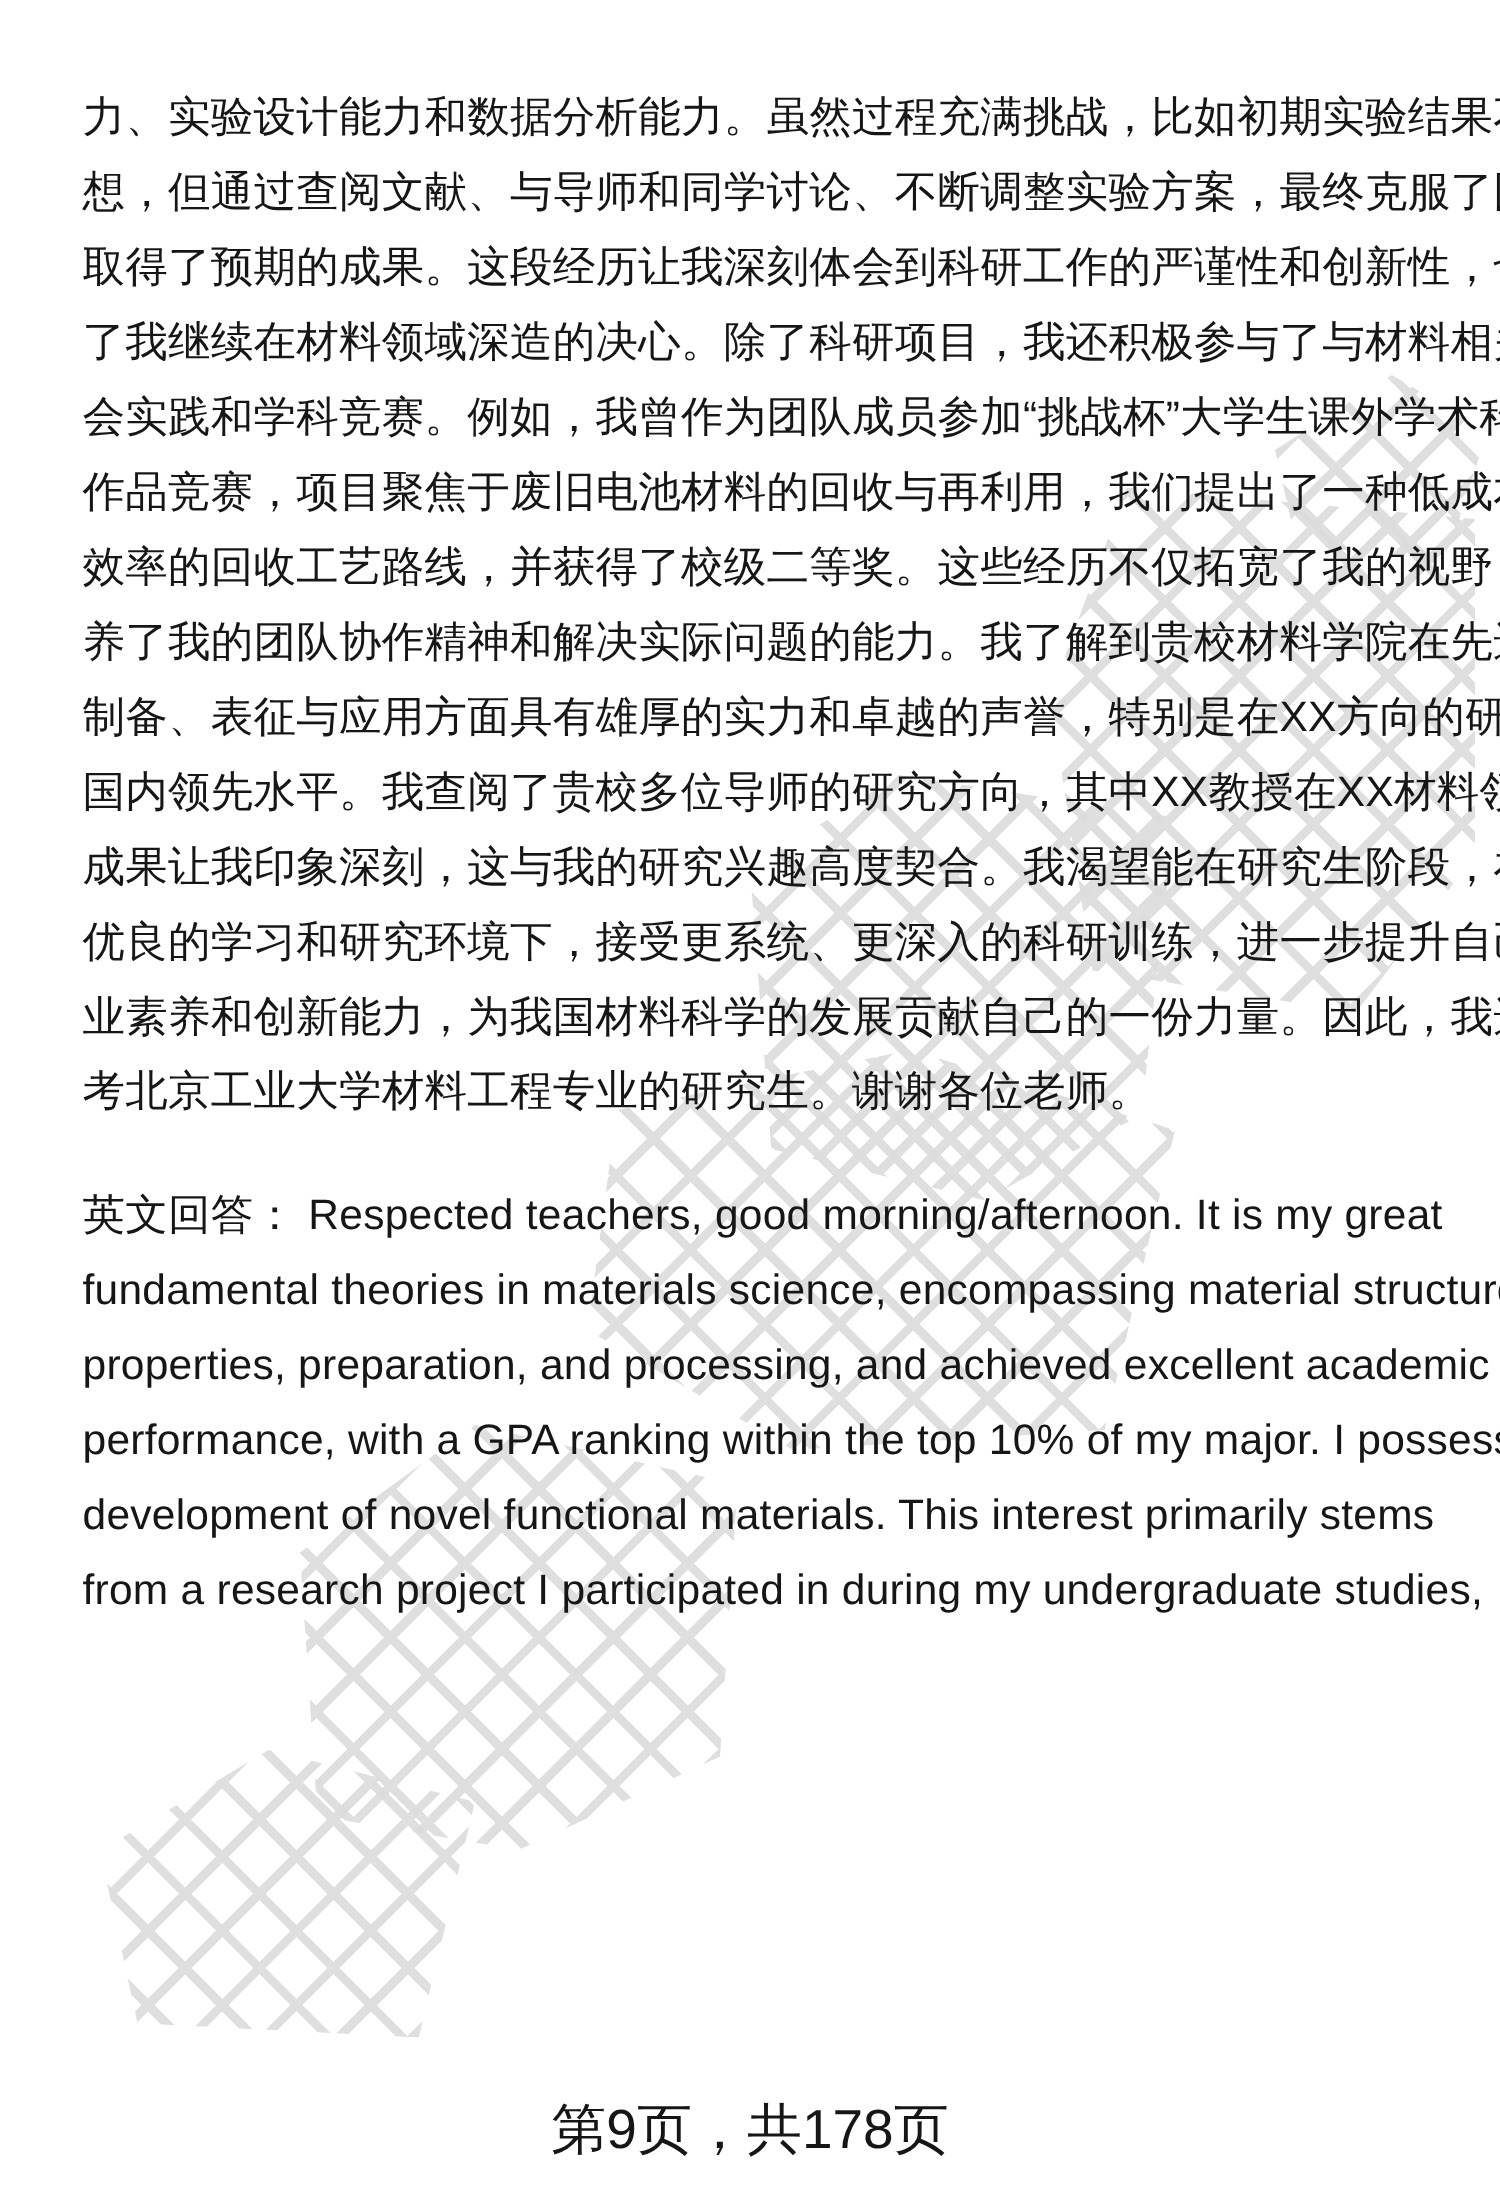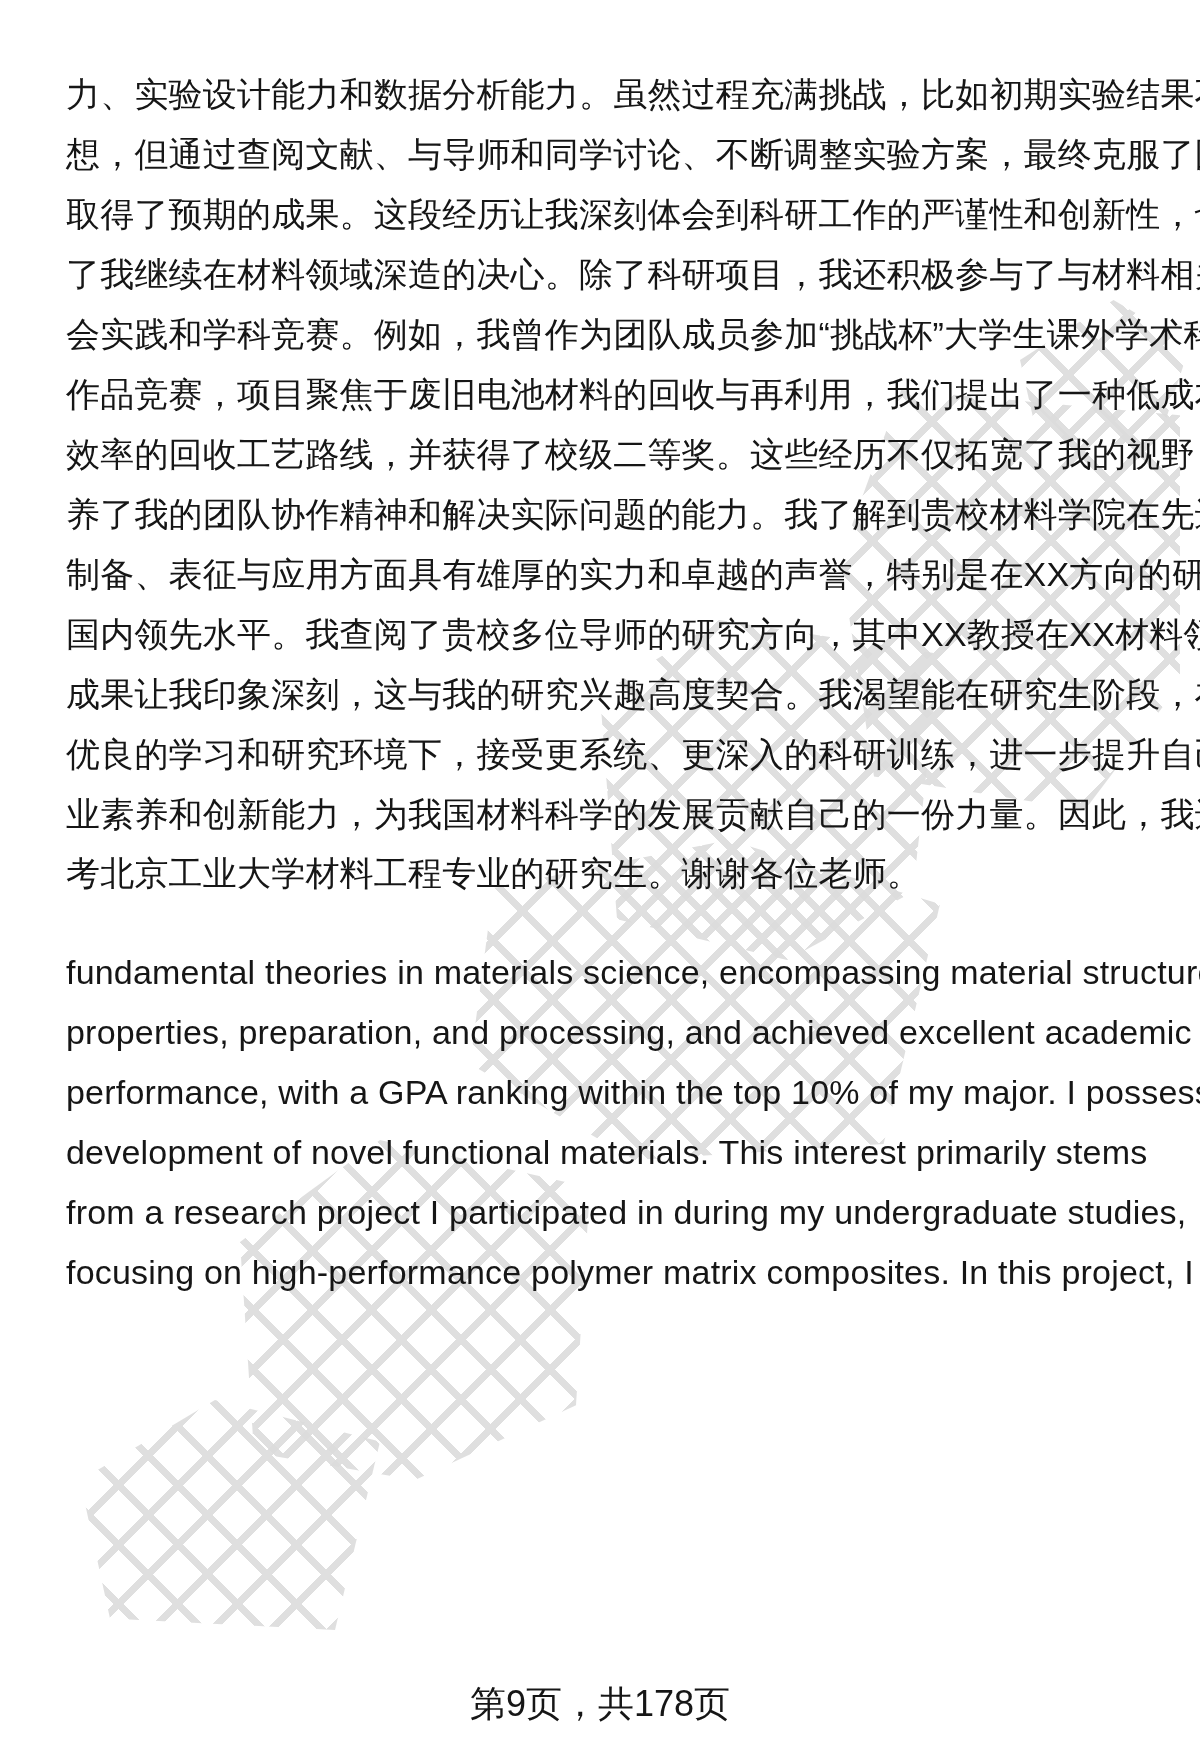--- a/index.html
+++ b/index.html
@@ -72,21 +72,21 @@
     white-space: nowrap;
   }
 
   .footer {
     position: absolute;
     left: 0;
     top: 1682px;
     width: 100%;
     z-index: 1;
     text-align: center;
-    font-size: 36px;
+    font-size: 44px;
     line-height: 44px;
     color: #161616;
   }
 </style>
 </head>
 <body>
 
 <div class="page">
 
   <div class="wm-layer">
@@ -109,23 +109,23 @@
       <div class="cn-line">养了我的团队协作精神和解决实际问题的能力。我了解到贵校材料学院在先进材料</div>
       <div class="cn-line">制备、表征与应用方面具有雄厚的实力和卓越的声誉，特别是在XX方向的研究处于</div>
       <div class="cn-line">国内领先水平。我查阅了贵校多位导师的研究方向，其中XX教授在XX材料领域的</div>
       <div class="cn-line">成果让我印象深刻，这与我的研究兴趣高度契合。我渴望能在研究生阶段，在贵校</div>
       <div class="cn-line">优良的学习和研究环境下，接受更系统、更深入的科研训练，进一步提升自己的专</div>
       <div class="cn-line">业素养和创新能力，为我国材料科学的发展贡献自己的一份力量。因此，我选择报</div>
       <div class="cn-line">考北京工业大学材料工程专业的研究生。谢谢各位老师。</div>
     </div>
 
   <div class="para para-en">
+      <div class="en-line">英文回答：  Respected teachers, good morning/afternoon. It is my great</div>
       <div class="en-line">fundamental theories in materials science, encompassing material structure,</div>
       <div class="en-line">properties, preparation, and processing, and achieved excellent academic</div>
       <div class="en-line">performance, with a GPA ranking within the top 10% of my major. I possess</div>
       <div class="en-line">development of novel functional materials. This interest primarily stems</div>
       <div class="en-line">from a research project I participated in during my undergraduate studies,</div>
-      <div class="en-line">focusing on high-performance polymer matrix composites. In this project, I</div>
     </div>
 
   <div class="footer">第9页，共178页</div>
 
 </div>
 
 </body></html>

